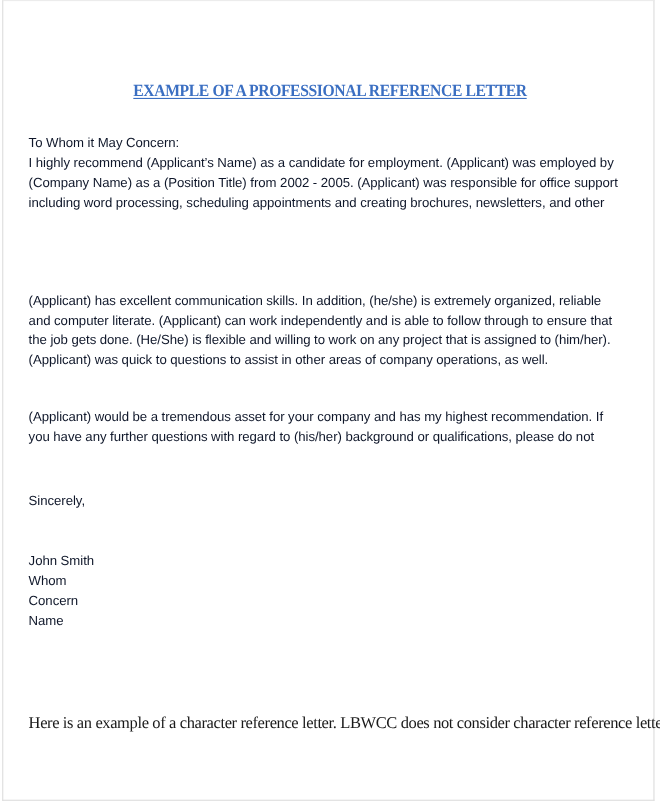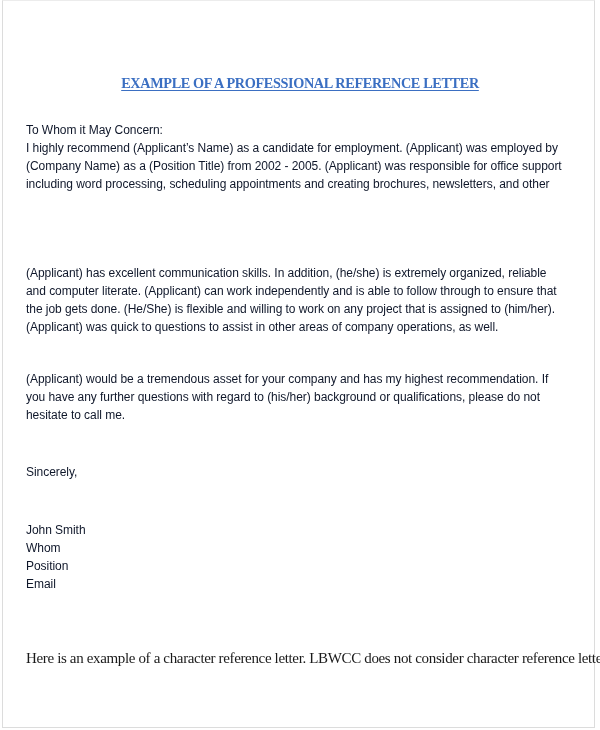--- a/index.html
+++ b/index.html
@@ -54,22 +54,22 @@
       letter-spacing: -0.05px;
     }
     .line {
       display: block;
       white-space: nowrap;
     }
     .salutation { top: 122px; }
     .para1 { top: 140px; }
     .para2 { top: 265px; }
     .para3 { top: 371px; }
-    .closing { top: 464px; }
-    .signature { top: 522px; }
+    .closing { top: 447px; }
+    .signature { top: 502px; }
     .footnote {
       position: absolute;
       left: 26px;
       top: 647px;
       width: 560px;
       font-family: "Liberation Serif", serif;
       font-size: 15px;
       line-height: 22px;
       color: #1a1a1a;
       letter-spacing: -0.35px;
@@ -95,29 +95,28 @@
 <div class="body-text para2">
   <span class="line">(Applicant) has excellent communication skills. In addition, (he/she) is extremely organized, reliable</span>
   <span class="line">and computer literate. (Applicant) can work independently and is able to follow through to ensure that</span>
   <span class="line">the job gets done. (He/She) is flexible and willing to work on any project that is assigned to (him/her).</span>
   <span class="line">(Applicant) was quick to questions to assist in other areas of company operations, as well.</span>
 </div>
 
 <div class="body-text para3">
   <span class="line">(Applicant) would be a tremendous asset for your company and has my highest recommendation. If</span>
   <span class="line">you have any further questions with regard to (his/her) background or qualifications, please do not</span>
-  <span class="line">hesitate to call me.</span>
 </div>
 
 <div class="body-text closing">
   <span class="line">Sincerely,</span>
 </div>
 
 <div class="body-text signature">
   <span class="line">John Smith</span>
   <span class="line">Whom</span>
-  <span class="line">Position</span>
-  <span class="line">Email</span>
+  <span class="line">Concern</span>
+  <span class="line">Name</span>
 </div>
 
 <div class="footnote">
   <span class="line">Here is an example of a character reference letter.  LBWCC does not consider character reference letters in</span>
 </div>
 
 </body></html>

